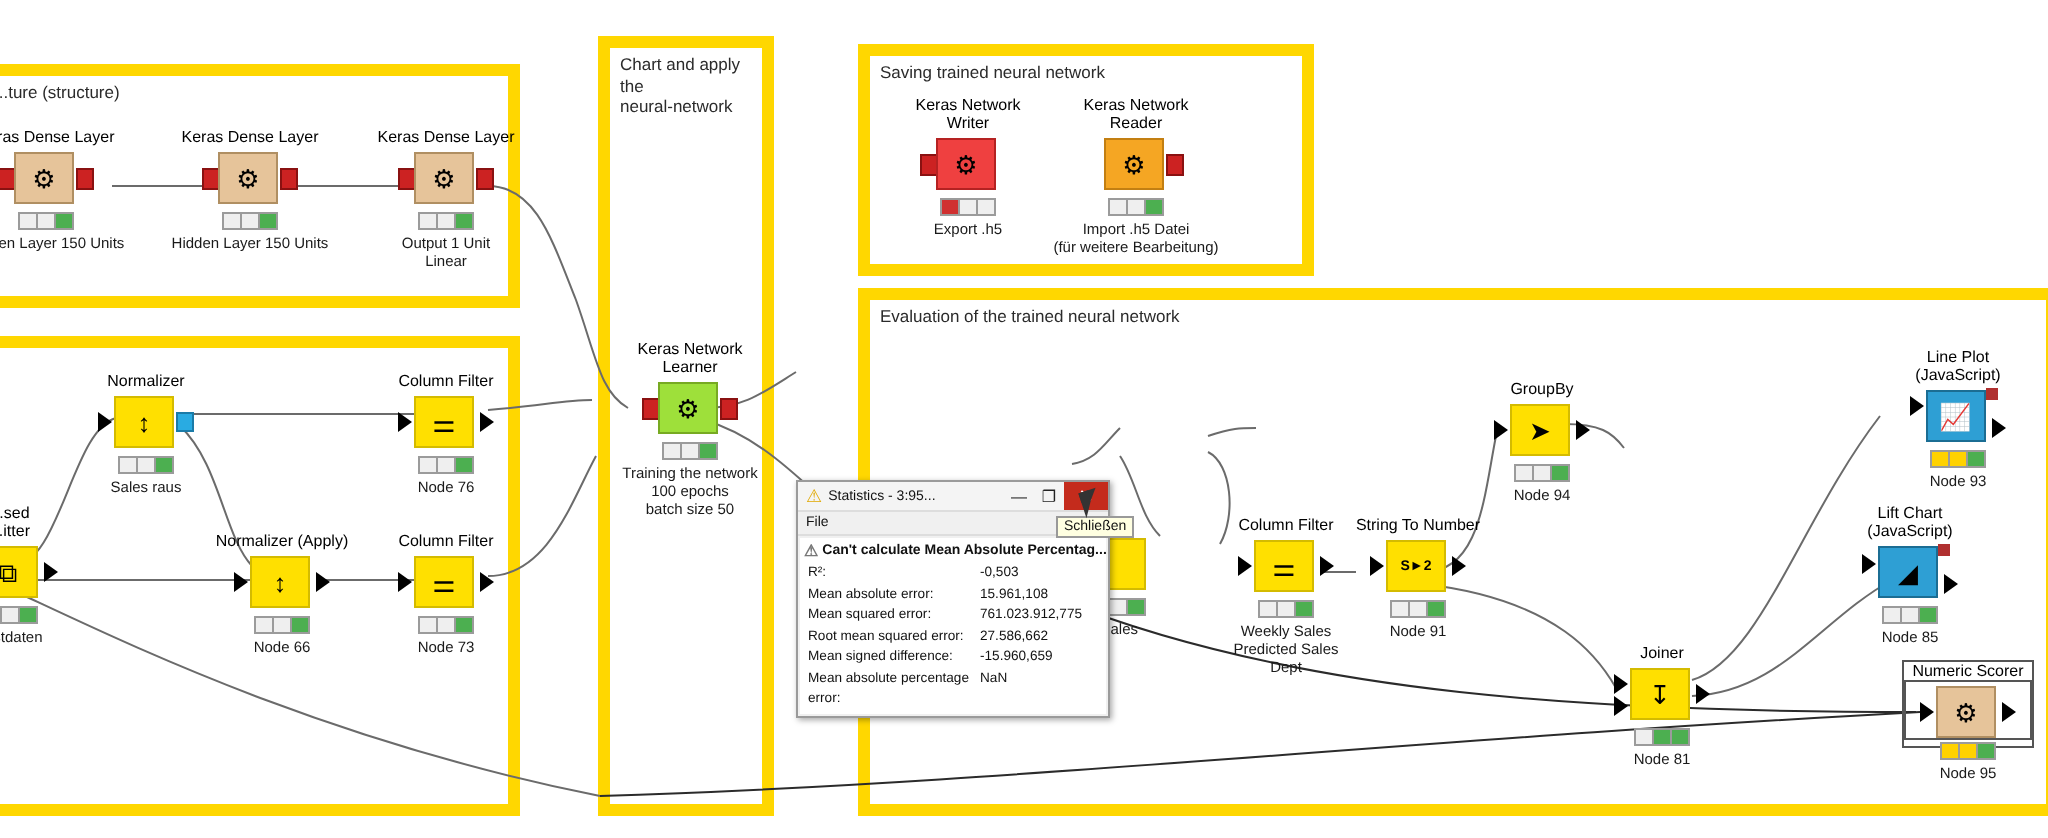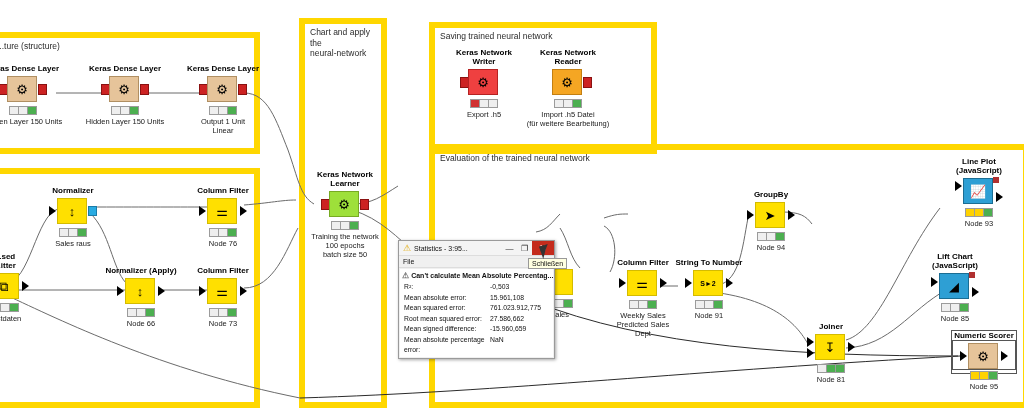--- a/index.html
+++ b/index.html
@@ -17,21 +17,21 @@
   
   .frame{position:absolute;border:6px solid #FFD700;background:transparent;box-sizing:border-box;}
   .frame .ftitle{
     position:absolute;left:5px;top:3px;
     font-size:8.5px;color:#2b2b2b;white-space:pre-line;line-height:1.25;
   }
 
   
   .node{position:absolute;width:62px;}
   .node .ntitle{
-    font-size:8px;font-weight:bold;color:#000;text-align:center;
+    font-size:8px;font-weight:normal;color:#000;text-align:center;
     line-height:1.15;width:86px;margin-left:-12px;white-space:pre-line;
   }
   .node .nbody{position:relative;width:62px;height:30px;margin-top:1px;}
   .node .icon{
     position:absolute;left:15px;top:2px;width:30px;height:26px;
     border:1px solid #9a9a6a;box-sizing:border-box;
     display:flex;align-items:center;justify-content:center;
     font-size:13px;line-height:1;
   }
   .icon.yellow{background:#FFE000;border-color:#d4bb00;}
@@ -107,21 +107,21 @@
 
   <div class="frame" style="left:-14px;top:168px;width:274px;height:240px;">
     <div class="ftitle"></div>
   </div>
 
   <div class="frame" style="left:299px;top:18px;width:88px;height:390px;">
     <div class="ftitle">Chart and apply  the
 neural-network</div>
   </div>
 
-  <div class="frame" style="left:429px;top:22px;width:228px;height:132px;">
+  <div class="frame" style="left:429px;top:22px;width:228px;height:116px;">
     <div class="ftitle">Saving trained neural network</div>
   </div>
 
   <div class="frame" style="left:429px;top:144px;width:600px;height:264px;">
     <div class="ftitle">Evaluation of the trained neural network</div>
   </div>
 
   <svg class="wires" viewBox="0 0 1024 419">
     <g fill="none" stroke="#6b6b6b" stroke-width="1">
       <path d="M -6 93 L 22 93"></path>
@@ -392,21 +392,21 @@
       <span class="port out tri"></span>
     </div>
     <div class="status">
         <i class="s-grey"></i>
         <i class="s-green"></i>
         <i class="s-green"></i>
       </div>
     <div class="nlabel">Node 81</div>
   </div>
 
-  <div class="node" style="left:948px;top:157px;">
+  <div class="node" style="left:948px;top:174px;">
     <div class="ntitle">Line Plot
 (JavaScript)</div>
     <div class="nbody">
       <span class="port in tri" style="top:5px;"></span>
       <span class="port in tri hollow" style="top:17px;"></span>
       <span class="icon blue">📈</span>
       <span class="port out tri" style="top:16px;"></span>
       <span style="position:absolute;right:11px;top:1px;width:6px;height:6px;background:#b03030;"></span>
     </div>
     <div class="status">

